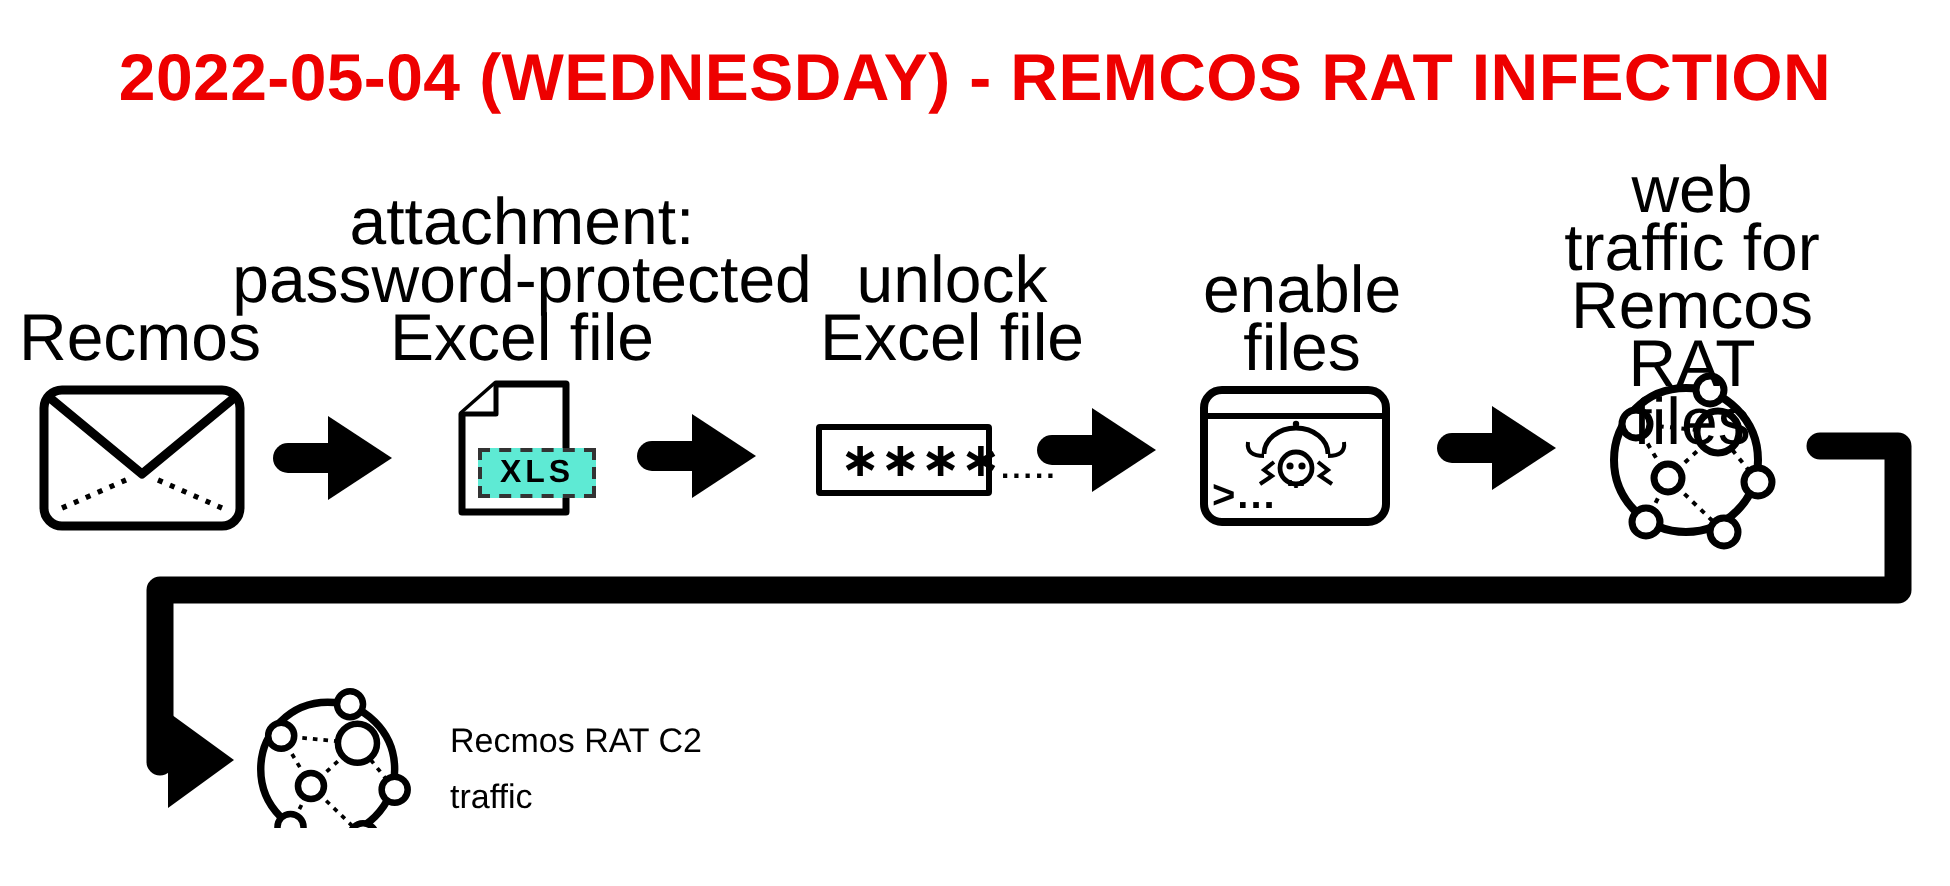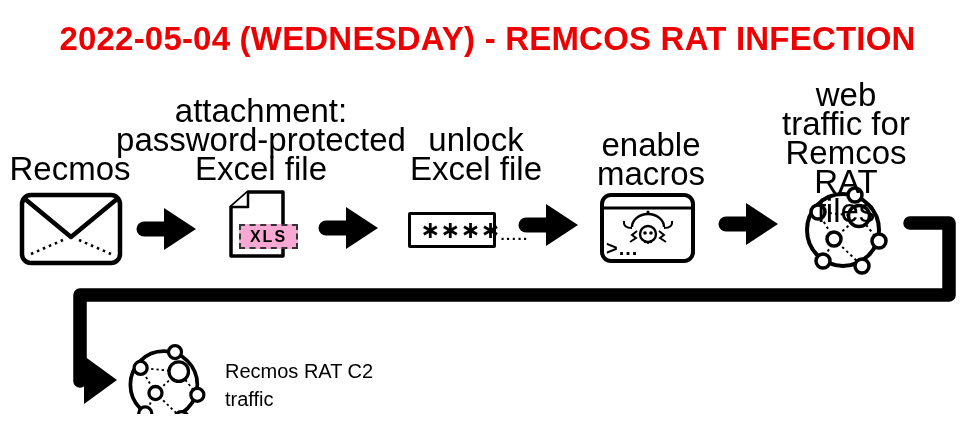--- a/index.html
+++ b/index.html
@@ -13,25 +13,25 @@
     letter-spacing:0.2px;white-space:nowrap;
   }
   .art{position:absolute;left:0;top:0;}
   .lbl{
     position:absolute;transform:translateX(-50%);
     text-align:center;font-size:33px;line-height:29px;
     white-space:pre-line;color:#000;
   }
   .result-lbl{
     position:absolute;left:225px;top:357px;
-    font-size:20px;line-height:28px;white-space:pre-line;text-align:left;
+    font-size:17px;line-height:28px;white-space:pre-line;text-align:left;
   }
   .xls-badge{
     position:absolute;left:239px;top:224px;width:59px;height:25px;
-    box-sizing:border-box;border:2px dashed #333;background:#f9a8d4;
+    box-sizing:border-box;border:2px dashed #333;background:#5eead4;
     display:flex;align-items:center;justify-content:center;
     font-size:16px;font-weight:bold;letter-spacing:2px;
   }
   .pw-box{
     position:absolute;left:408px;top:212px;width:88px;height:36px;
     box-sizing:border-box;border:3px solid #000;border-radius:2px;background:#fff;
     display:flex;align-items:center;padding-left:9px;
   }
   .pw-stars{font-family:"DejaVu Sans",sans-serif;font-size:24px;font-weight:bold;letter-spacing:0px;line-height:1;}
   .pw-dots{font-size:15px;font-weight:bold;letter-spacing:1.5px;position:relative;top:4px;line-height:1;}
@@ -135,21 +135,21 @@
     </g>
   </svg>
 
   <div class="lbl" style="left:70px;top:154px">Recmos</div>
   <div class="lbl" style="left:261px;top:96px">attachment:
 password-protected
 Excel file</div>
   <div class="lbl" style="left:476px;top:125px">unlock
 Excel file</div>
   <div class="lbl" style="left:651px;top:130px">enable
-macros</div>
+files</div>
   <div class="lbl" style="left:846px;top:80px">web traffic for
 Remcos RAT
 files</div>
 
   <div class="xls-badge">XLS</div>
 
   <div class="pw-box">
     <span class="pw-stars">∗∗∗∗</span>
     <span class="pw-dots">.....</span>
   </div>

